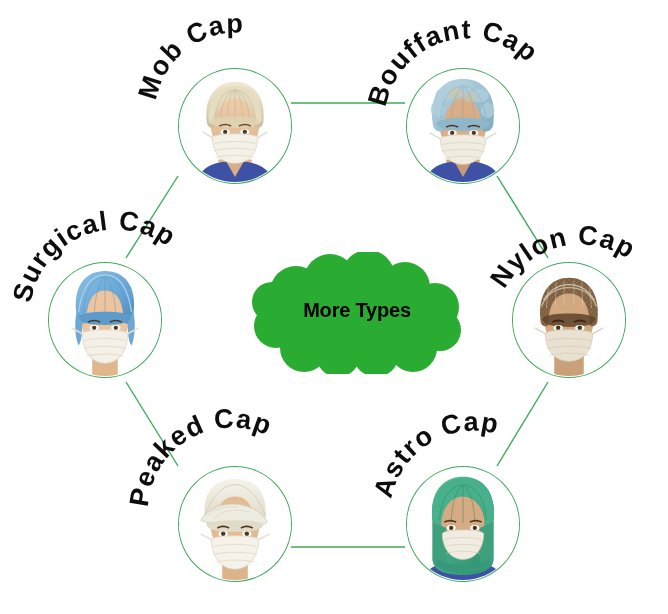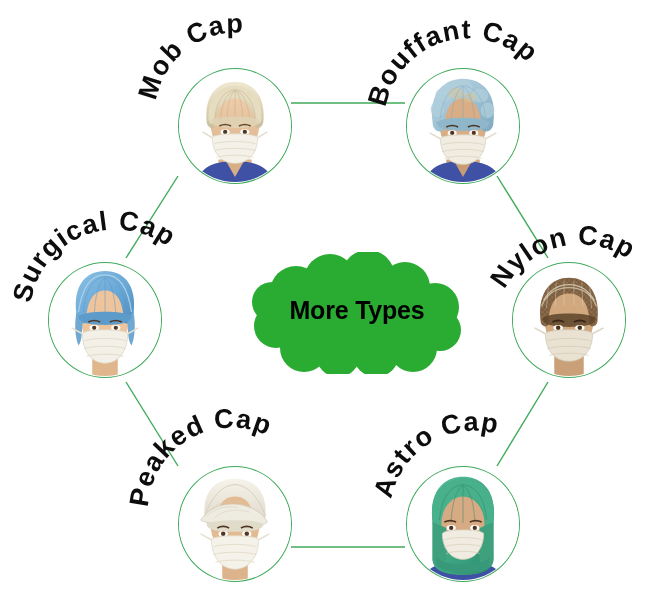--- a/index.html
+++ b/index.html
@@ -56,21 +56,21 @@
   }
   .cloud-label {
     position: absolute;
     left: 250px;
     top: 252px;
     width: 214px;
     height: 122px;
     display: flex;
     align-items: center;
     justify-content: center;
-    font-size: 25px;
+    font-size: 20px;
     font-weight: bold;
     color: #000000;
     letter-spacing: -0.2px;
     padding-bottom: 6px;
     box-sizing: border-box;
   }
   .arc-text text {
     font-family: "Liberation Sans", sans-serif;
     font-size: 27px;
     font-weight: bold;

